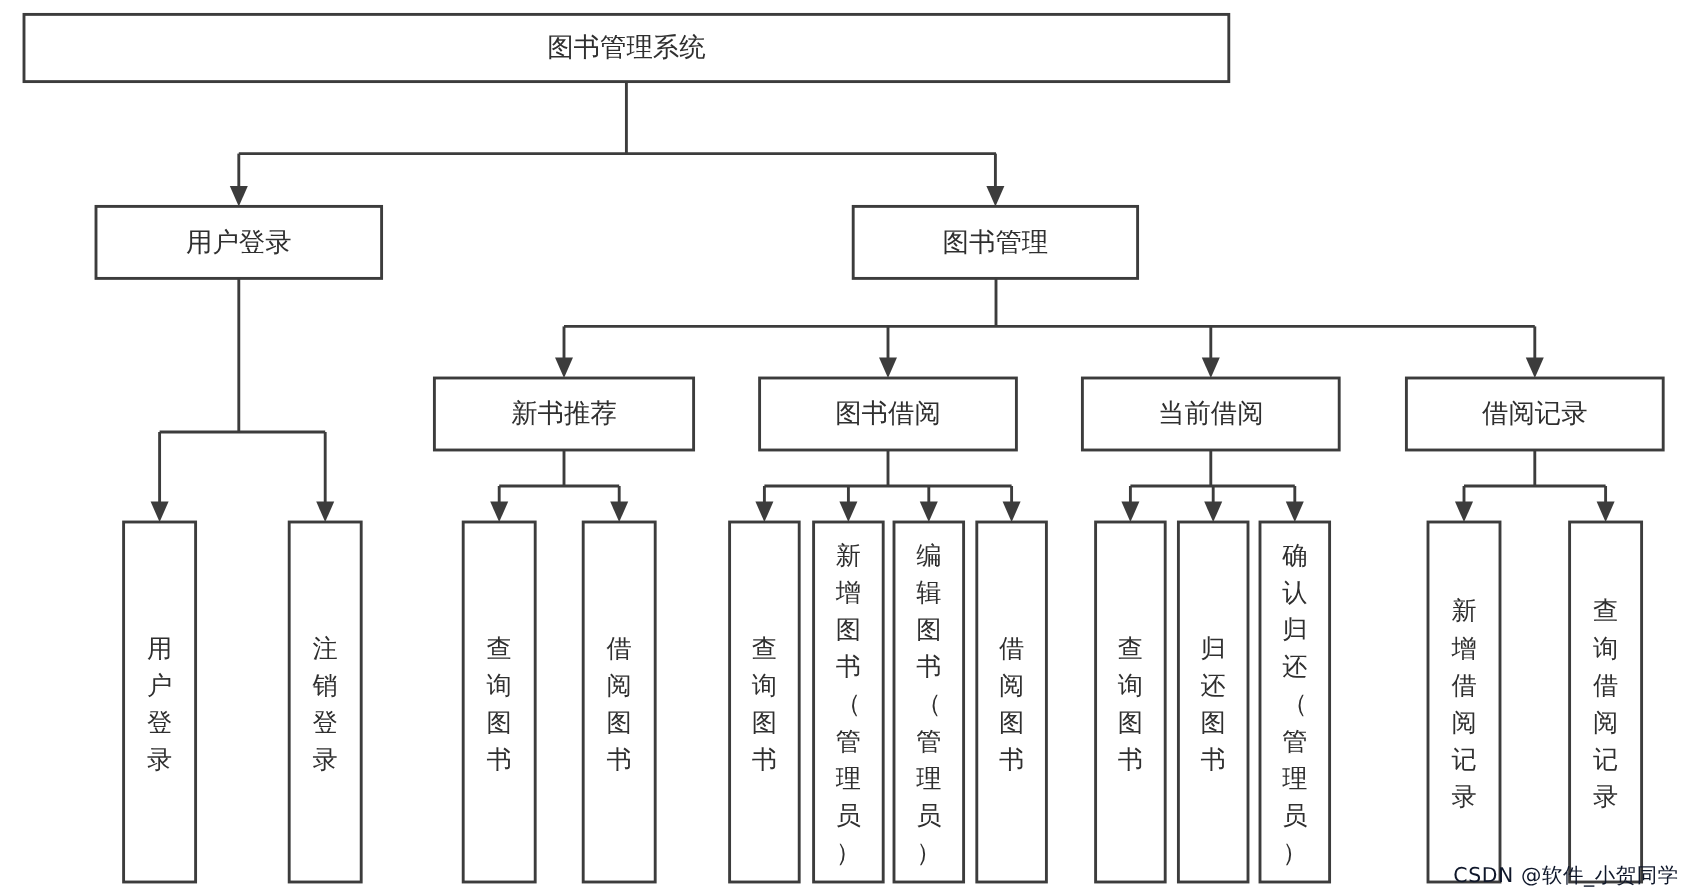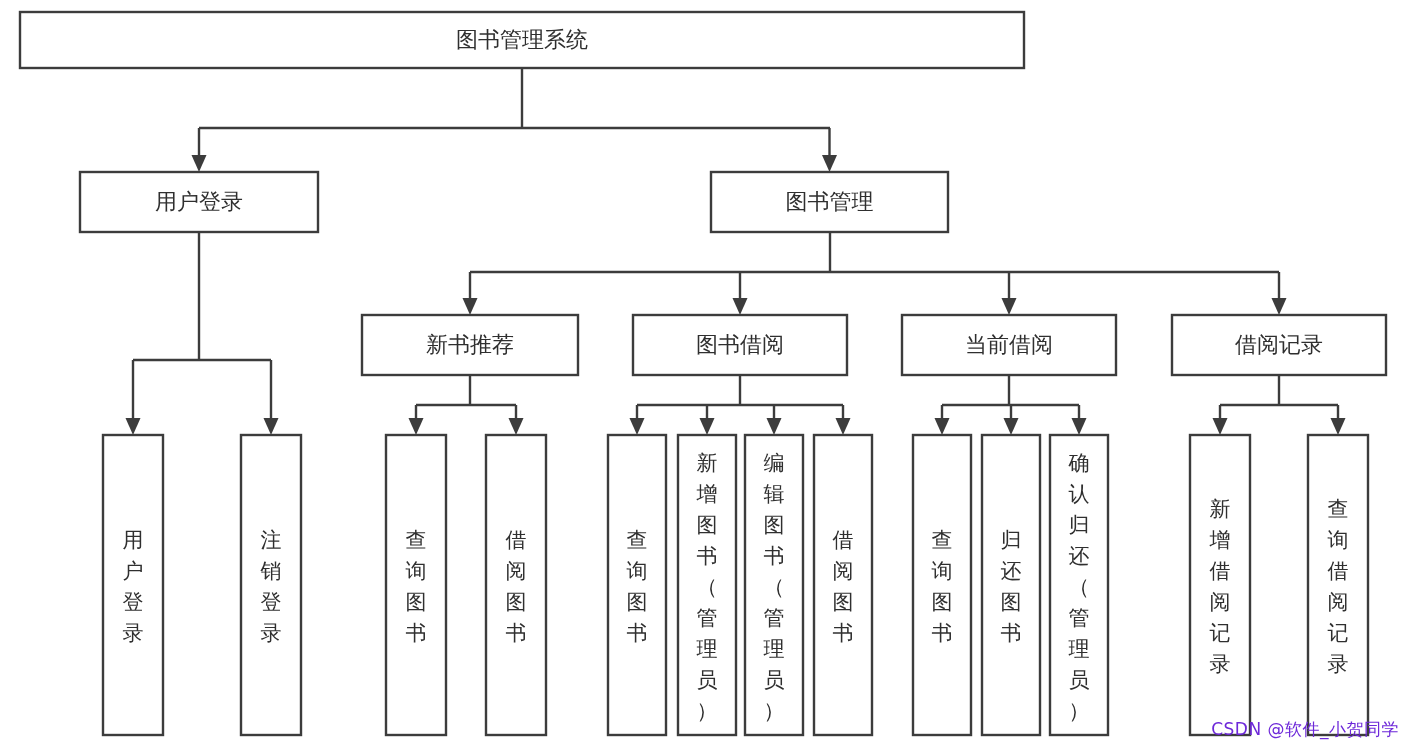--- a/index.html
+++ b/index.html
@@ -51,21 +51,21 @@
     font-size: 21px;
     fill: #2f2f2f;
     text-anchor: middle;
   }
   .watermark {
     position: absolute;
     right: 6px;
     bottom: 6px;
     font-family: "DejaVu Sans", "Liberation Sans", sans-serif;
     font-size: 17px;
-    color: #6d28d9;
+    color: #0f172a;
     letter-spacing: 0.5px;
     white-space: nowrap;
     user-select: none;
   }
 </style>
 </head>
 <body>
 
 <div id="stage">
 

